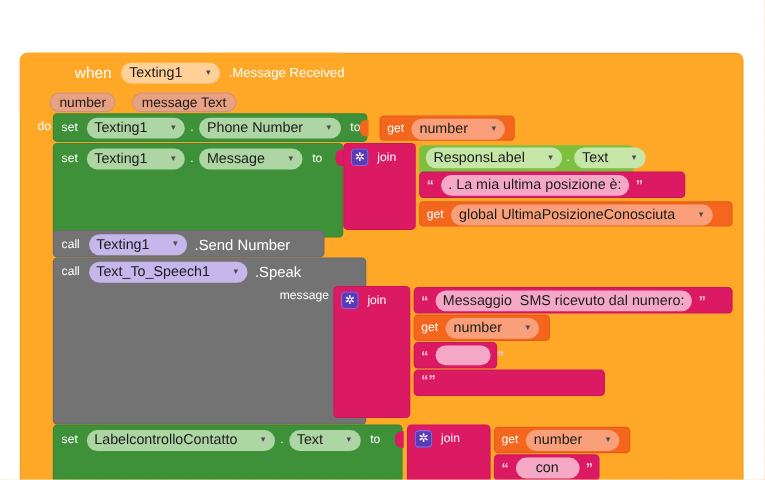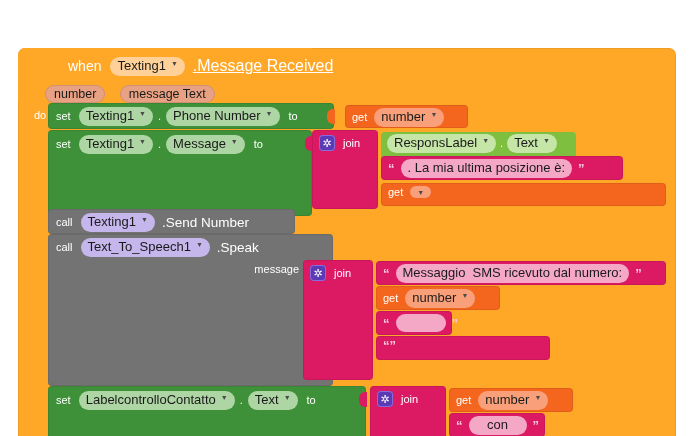--- a/index.html
+++ b/index.html
@@ -27,21 +27,21 @@
     z-index:0;
     mix-blend-mode:lighten;
   }
   .canvas{position:absolute;inset:0;z-index:1;margin-top:44px;}
 
   
   .blk{position:absolute;box-sizing:border-box;}
   .row{display:flex;align-items:center;white-space:nowrap;}
   .lbl{color:#fff;font-size:11px;line-height:1;}
   .field{
-    display:inline-flex;gap:5px;
+    display:inline-flex;align-items:center;gap:20px;
     border-radius:10px;padding:2px 7px;font-size:13px;color:#1a1a1a;
     line-height:1.15;
   }
   .caret{font-size:7px;color:#4b4b4b;transform:translateY(1px);}
 
   
   #when-block{
     left:18px;top:4px;width:658px;height:424px;
     background:#ffa726;border-radius:7px;
     box-shadow:inset 0 0 0 1px rgba(0,0,0,.06);
@@ -130,21 +130,21 @@
   <div class="blk" id="when-block">
 
     <div id="when-hat"></div>
 
     <div class="row" id="when-title">
       <span class="lbl">when</span>
       <span class="field orangefield" style="margin-left:9px;">
         <span>Texting1</span>
         <span class="caret">▼</span>
       </span>
-      <span class="lbl" style="margin-left:8px;font-size:16px;text-decoration:underline;">.Message Received</span>
+      <span class="lbl" style="margin-left:8px;font-size:12px;">.Message Received</span>
     </div>
 
     <div id="when-params">
       <span class="param-chip">number</span>
       <span class="param-chip">message Text</span>
     </div>
 
     <div class="lbl" id="do-label">do</div>
   </div>
 
@@ -218,20 +218,21 @@
       <span class="quote">“</span>
       <span class="field pinkfield" style="margin:0 6px;">. La mia ultima posizione è:</span>
       <span class="quote">”</span>
     </div>
   </div>
 
   <div class="blk getblk" id="get-global">
     <div class="row" style="padding:3px 7px;">
       <span class="lbl">get</span>
       <span class="field getfield" style="margin-left:7px;">
+        <span>global UltimaPosizioneConosciuta</span>
         <span class="caret">▼</span>
       </span>
     </div>
   </div>
 
   <div class="blk purple" id="call-send">
     <div class="row" style="padding:4px 8px;">
       <span class="lbl">call</span>
       <span class="field purplefield" style="margin-left:8px;">
         <span>Texting1</span>

